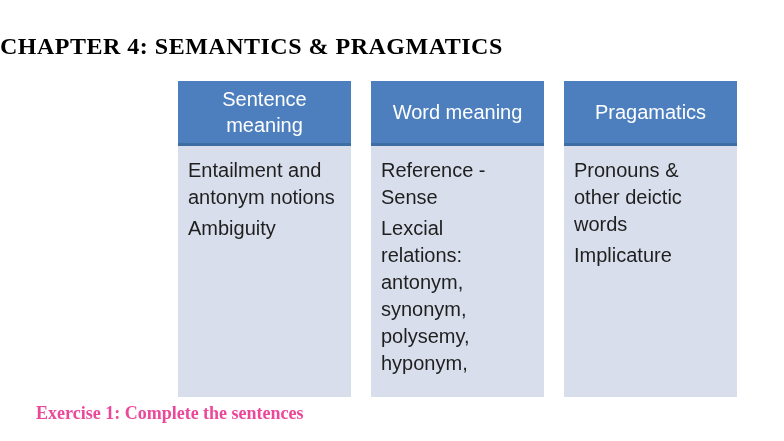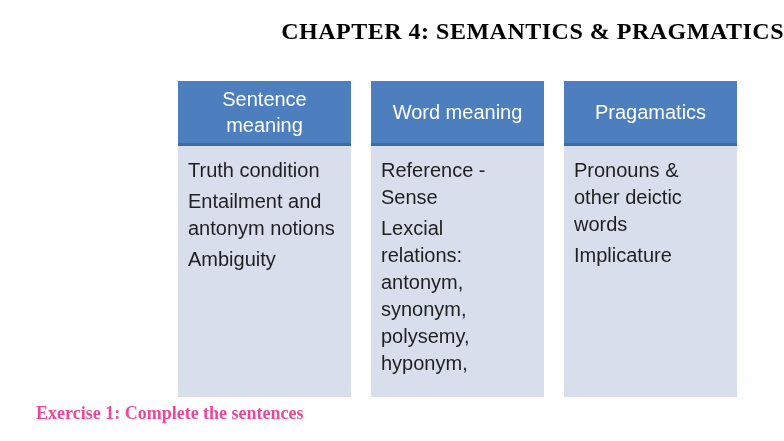--- a/index.html
+++ b/index.html
@@ -9,24 +9,24 @@
   }
   .page {
     position: relative;
     width: 784px;
     height: 441px;
     background: #ffffff;
     overflow: hidden;
   }
   .title {
     position: absolute;
-    top: 18px;
+    top: 33px;
     left: 0;
     width: 784px;
-    text-align: right;
+    text-align: left;
     font-family: "Liberation Serif", serif;
     font-weight: bold;
     font-size: 24px;
     letter-spacing: 0.5px;
     color: #000000;
   }
   .columns {
     position: absolute;
     left: 154px;
     top: 81px;
@@ -84,21 +84,20 @@
 <div class="page">
 
   <div class="title">CHAPTER 4: SEMANTICS &amp; PRAGMATICS</div>
 
   <div class="columns">
 
     <div class="col">
       <div class="col-header">Sentence
 meaning</div>
       <div class="col-body">
-        <p>Truth condition</p>
         <p>Entailment and
 antonym notions</p>
         <p>Ambiguity</p>
       </div>
     </div>
 
     <div class="col">
       <div class="col-header">Word meaning</div>
       <div class="col-body">
         <p>Reference -

